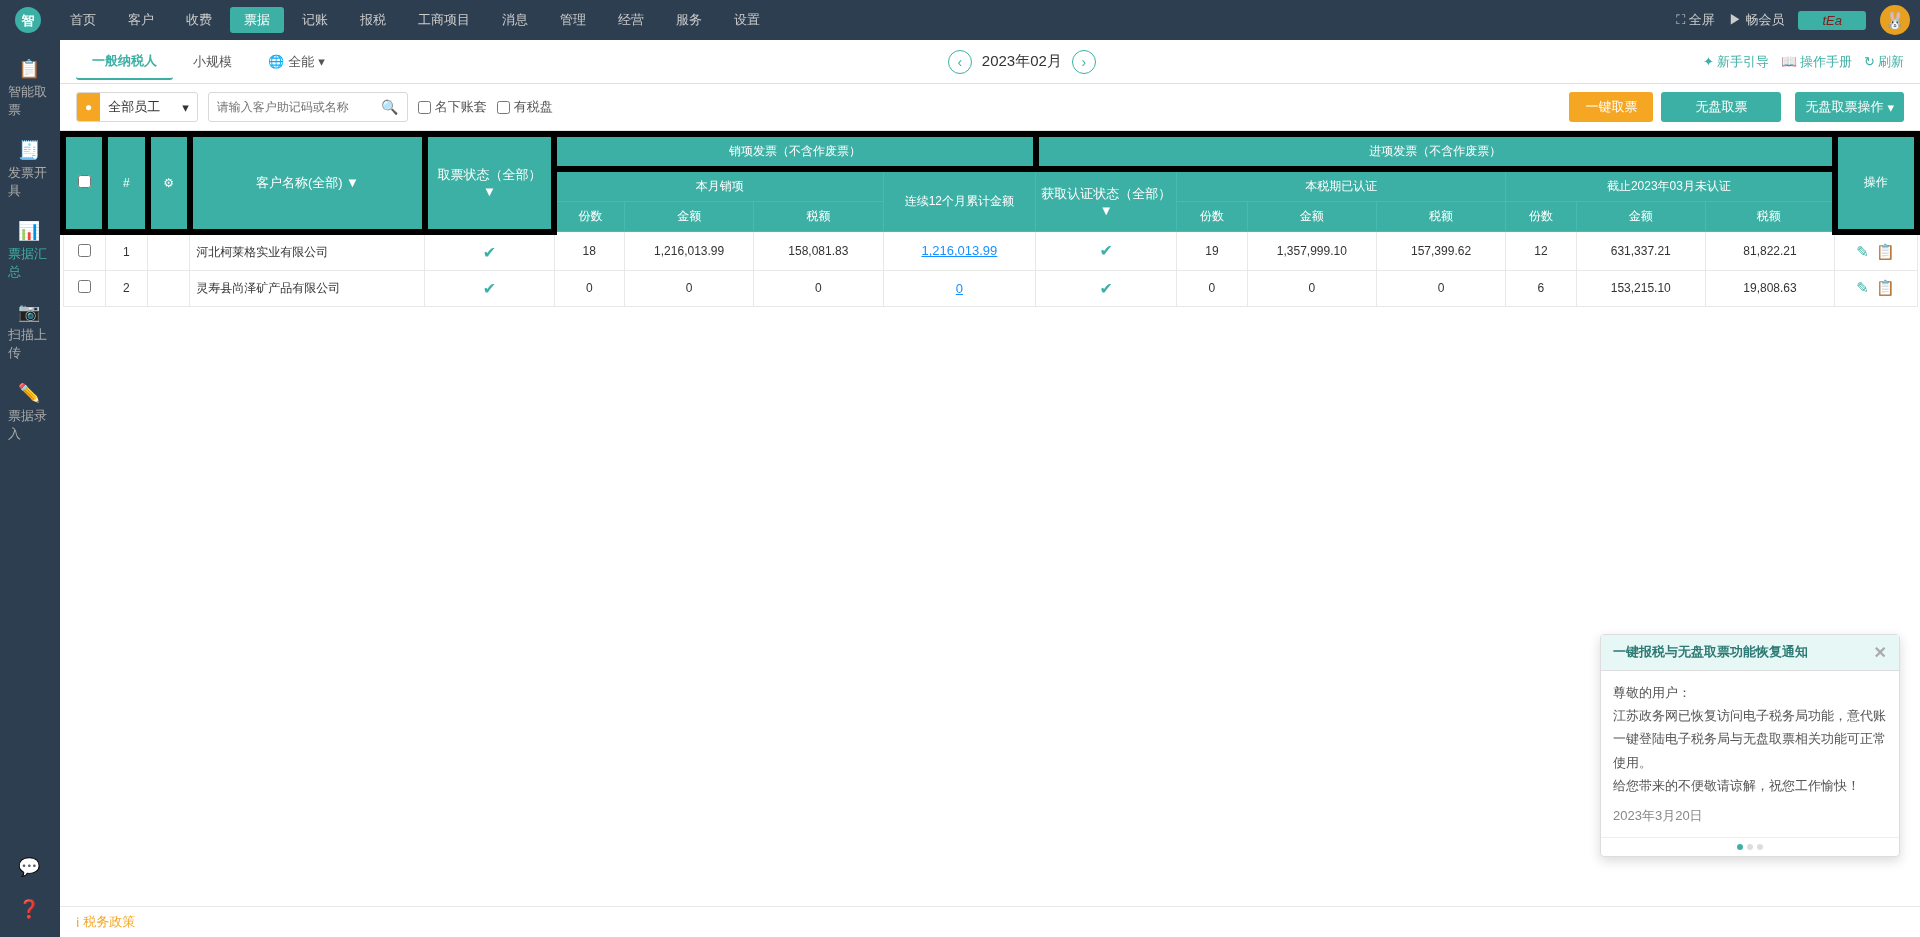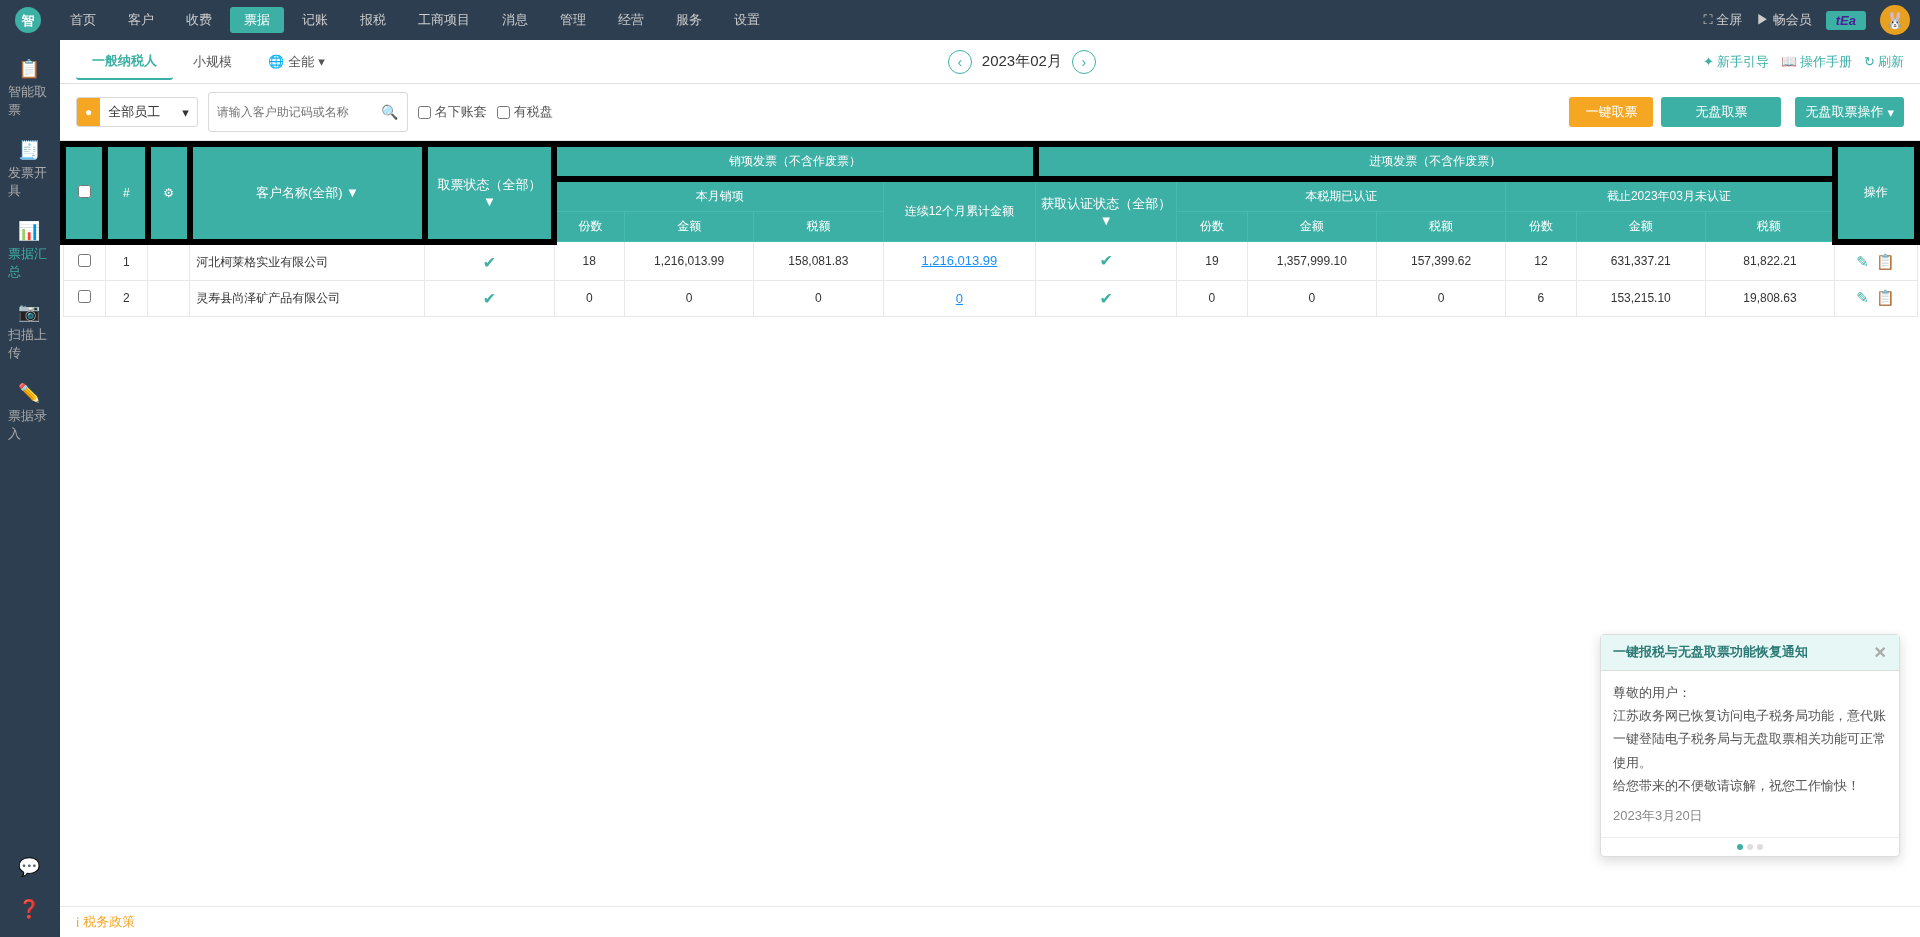--- a/index.html
+++ b/index.html
@@ -143,21 +143,21 @@
       color: #fff; padding: 0 8px; height: 100%;
       display: flex; align-items: center; font-size: 12px;
     }
     .filter-select .filter-value {
       padding: 0 8px; display: flex; align-items: center; gap: 22px; cursor: pointer;
       font-size: 12px; color: #333;
     }
     .search-box {
       display: flex; align-items: center;
       border: 1px solid #d9d9d9; border-radius: 3px;
-      height: 40px; padding: 0 8px; gap: 6px;
+      height: 30px; padding: 0 8px; gap: 6px;
       width: 200px;
     }
     .search-box input {
       border: none; outline: none; font-size: 12px; color: #333; flex: 1; background: transparent;
     }
     .search-box .search-icon { color: #aaa; cursor: pointer; font-size: 14px; }
     .checkbox-filter { display: flex; align-items: center; gap: 4px; font-size: 12px; color: #555; cursor: pointer; }
     .checkbox-filter input { cursor: pointer; }
     .toolbar-right { margin-left: auto; display: flex; gap: 8px; }
     .btn-primary {
@@ -233,23 +233,23 @@
     .notification-body {
       padding: 10px 12px; line-height: 1.8; color: #555;
     }
     .notification-body .notification-date { color: #888; margin-top: 6px; }
     .notification-scroll { display: flex; justify-content: center; padding: 6px; border-top: 1px solid #eee; }
     .scroll-dot { width: 6px; height: 6px; border-radius: 50%; background: #3db0a5; margin: 0 2px; }
     .scroll-dot.inactive { background: #ddd; }
 
     
     .tea-badge {
-      background: #3db0a5; color: #4c1d95;
-      padding: 2px 10px; border-radius: 3px; font-size: 13px;
-      font-style: italic; font-weight: bold;
+      background: #3db0a5; color: #7f1d1d;
+      padding: 2px 24px; border-radius: 3px; font-size: 13px;
+      font-style: italic; font-weight: normal;
     }
   </style>
 </head>
 <body>
 
 <div class="top-nav">
   <div class="logo">
     <svg viewBox="0 0 28 28" fill="none">
       <circle cx="14" cy="14" r="13" fill="#3db0a5"></circle>
       <text x="14" y="19" text-anchor="middle" fill="#fff" font-size="13" font-weight="bold">智</text>

